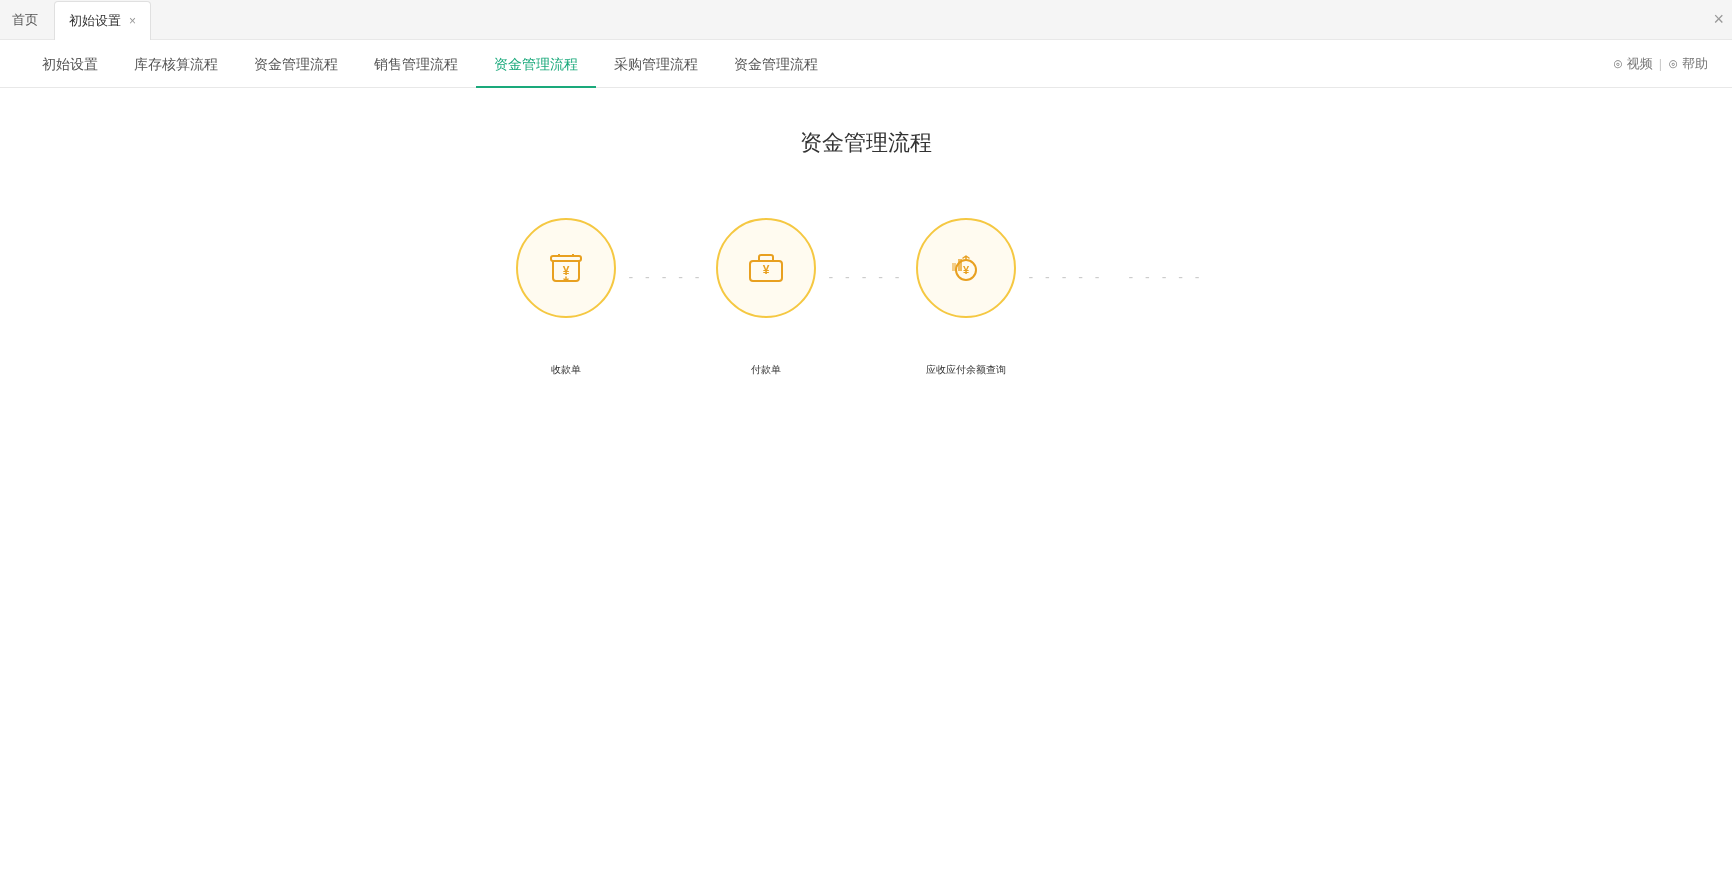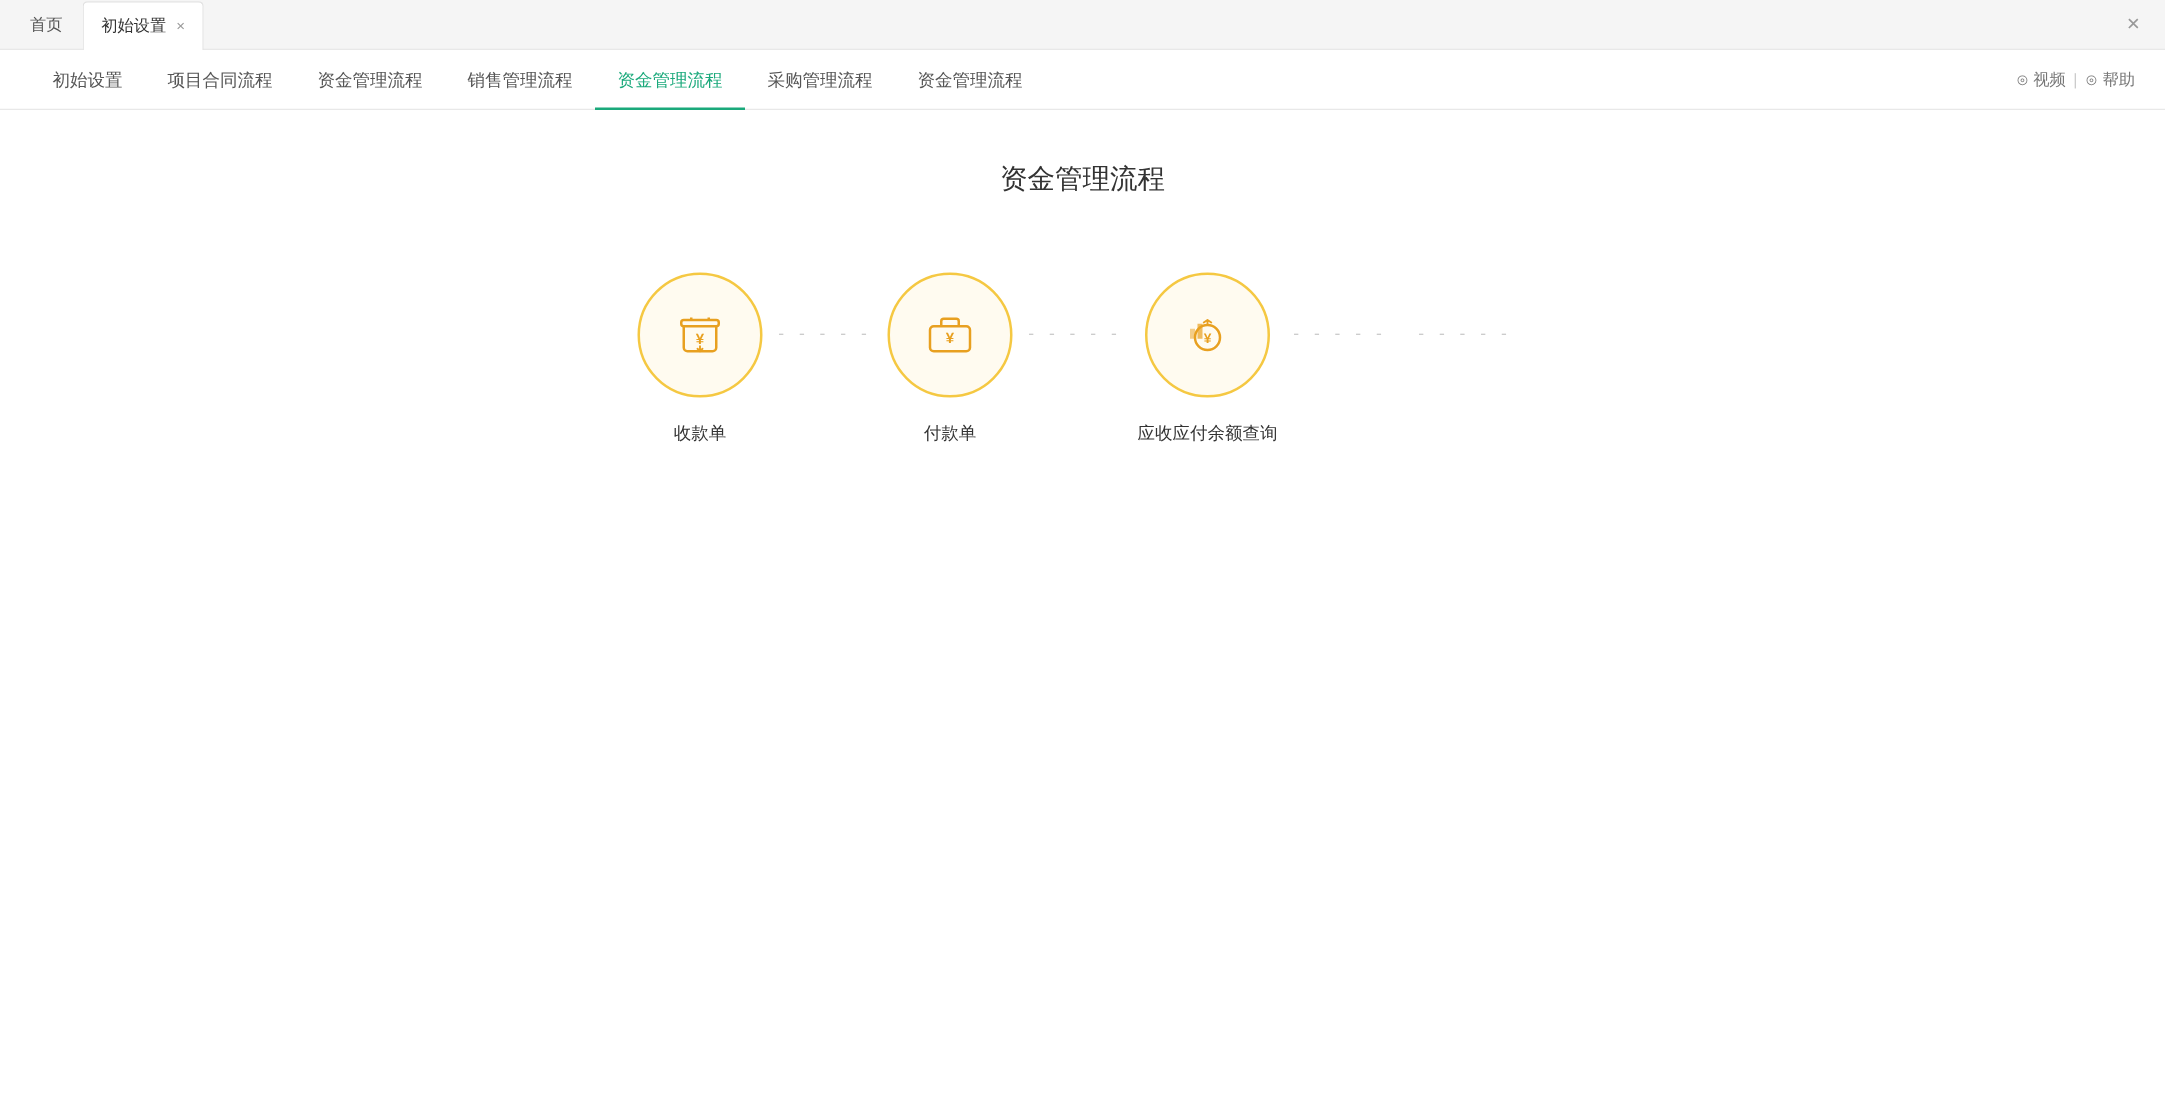--- a/index.html
+++ b/index.html
@@ -5,21 +5,21 @@
     * { margin: 0; padding: 0; box-sizing: border-box; }
     body { font-family: "PingFang SC", "Microsoft YaHei", sans-serif; background: #fff; color: #333; width: 1732px; min-height: 885px; overflow-x: hidden; }
 
     
     .top-bar {
       display: flex;
       align-items: center;
       height: 40px;
       background: #f5f5f5;
       border-bottom: 1px solid #e8e8e8;
-      padding: 0 12px;
+      padding: 0 0;
       gap: 4px;
     }
     .top-tab-home {
       font-size: 13px;
       color: #555;
       padding: 0 12px;
       height: 40px;
       line-height: 40px;
       cursor: pointer;
     }
@@ -128,23 +128,24 @@
       border: 2px solid #f5c842;
       display: flex;
       align-items: center;
       justify-content: center;
     }
     .flow-circle svg {
       width: 50px;
       height: 50px;
     }
     .flow-label {
-      font-size: 14px;
+      font-size: 10px;
       color: #333;
       text-align: center;
+      margin-top: 25px;
     }
     .flow-connector {
       display: flex;
       align-items: center;
       justify-content: center;
       width: 100px;
       margin-bottom: 42px; 
     }
     .dots {
       letter-spacing: 4px;
@@ -161,21 +162,21 @@
     <span>初始设置</span>
     <span class="close-btn">×</span>
   </div>
   <div class="top-bar-right">
     <span class="close-window">×</span>
   </div>
 </div>
 
 <div class="nav-bar">
   <div class="nav-item">初始设置</div>
-  <div class="nav-item">项目合同流程</div>
+  <div class="nav-item">库存核算流程</div>
   <div class="nav-item">资金管理流程</div>
   <div class="nav-item">销售管理流程</div>
   <div class="nav-item active">资金管理流程</div>
   <div class="nav-item">采购管理流程</div>
   <div class="nav-item">资金管理流程</div>
   <div class="nav-right">
     <span>⊙ 视频</span>
     <span class="divider">|</span>
     <span>⊙ 帮助</span>
   </div>

